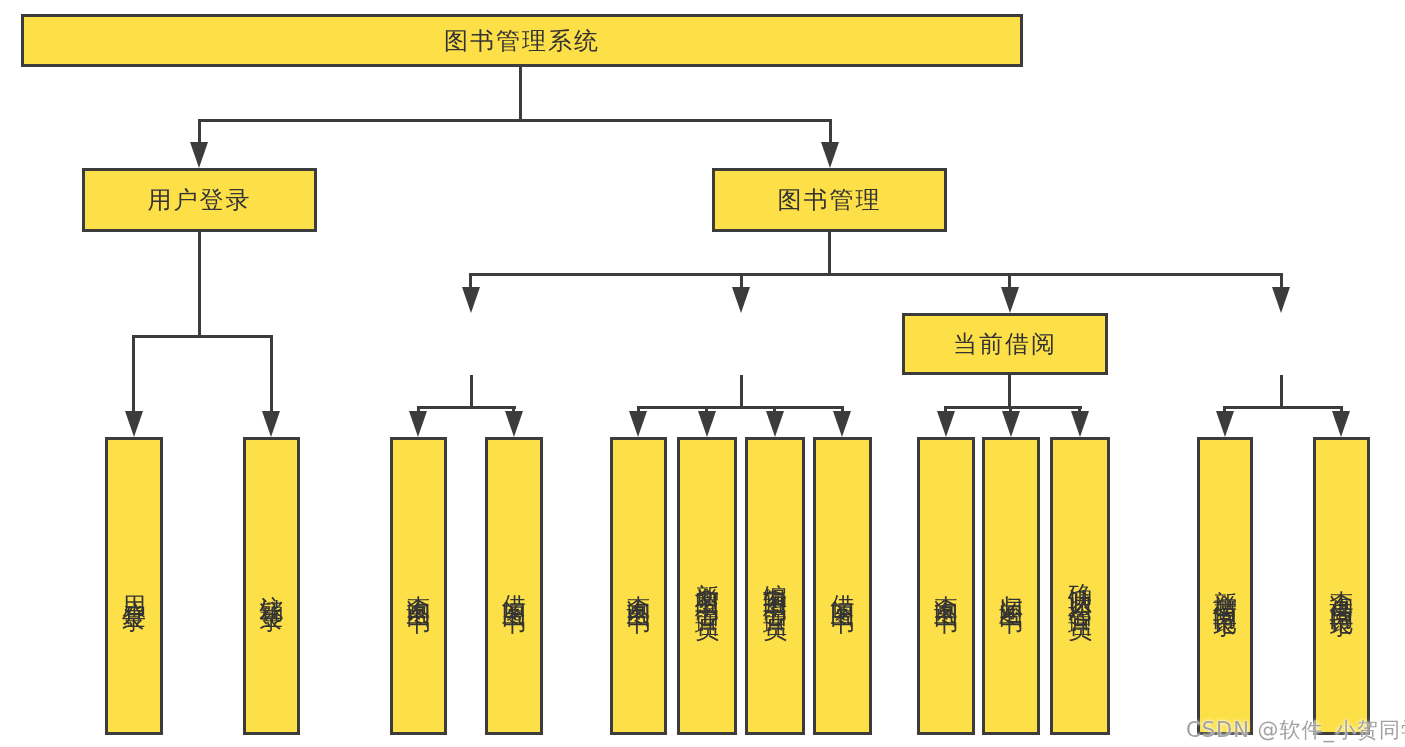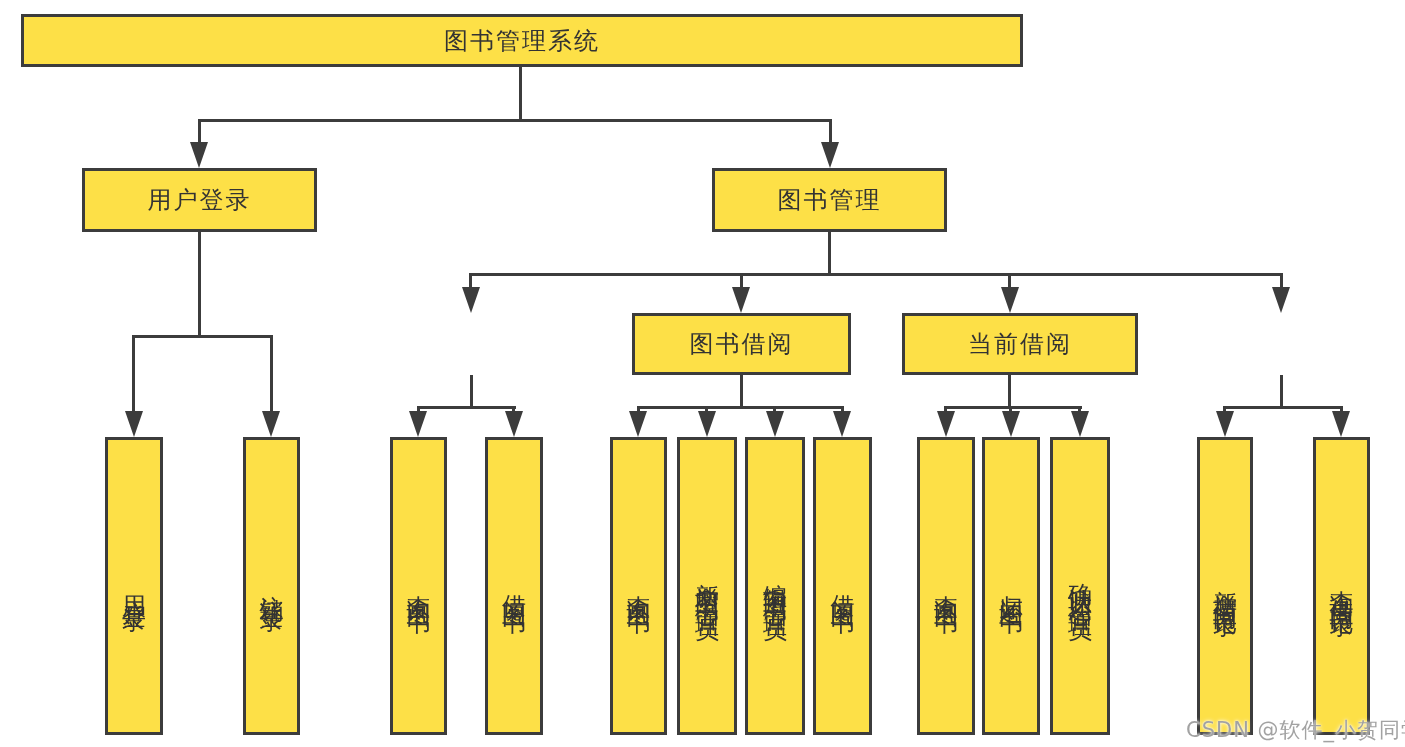--- a/index.html
+++ b/index.html
@@ -39,22 +39,21 @@
 </head>
 <body>
 
 <div class="stage">
 
   <div class="box" style="left:21px;top:14px;width:1002px;height:53px">图书管理系统</div>
 
   <div class="box" style="left:82px;top:168px;width:235px;height:64px">用户登录</div>
   <div class="box" style="left:712px;top:168px;width:235px;height:64px">图书管理</div>
 
-  <div class="box" style="left:632px;top:313px;width:219px;height:62px">图书借阅</div>
-  <div class="box" style="left:902px;top:313px;width:236px;height:62px">当前借阅</div>
+  <div class="box" style="left:902px;top:313px;width:206px;height:62px">当前借阅</div>
 
   <div class="box vbox" style="left:105px;top:437px;width:58px;height:298px">用户登录</div>
   <div class="box vbox" style="left:243px;top:437px;width:57px;height:298px">注销登录</div>
 
   <div class="box vbox" style="left:390px;top:437px;width:57px;height:298px">查询图书</div>
   <div class="box vbox" style="left:485px;top:437px;width:58px;height:298px">借阅图书</div>
 
   <div class="box vbox" style="left:610px;top:437px;width:57px;height:298px">查询图书</div>
   <div class="box vbox" style="left:677px;top:437px;width:60px;height:298px">新增图书（管理员）</div>
   <div class="box vbox" style="left:745px;top:437px;width:60px;height:298px">编辑图书（管理员）</div>

